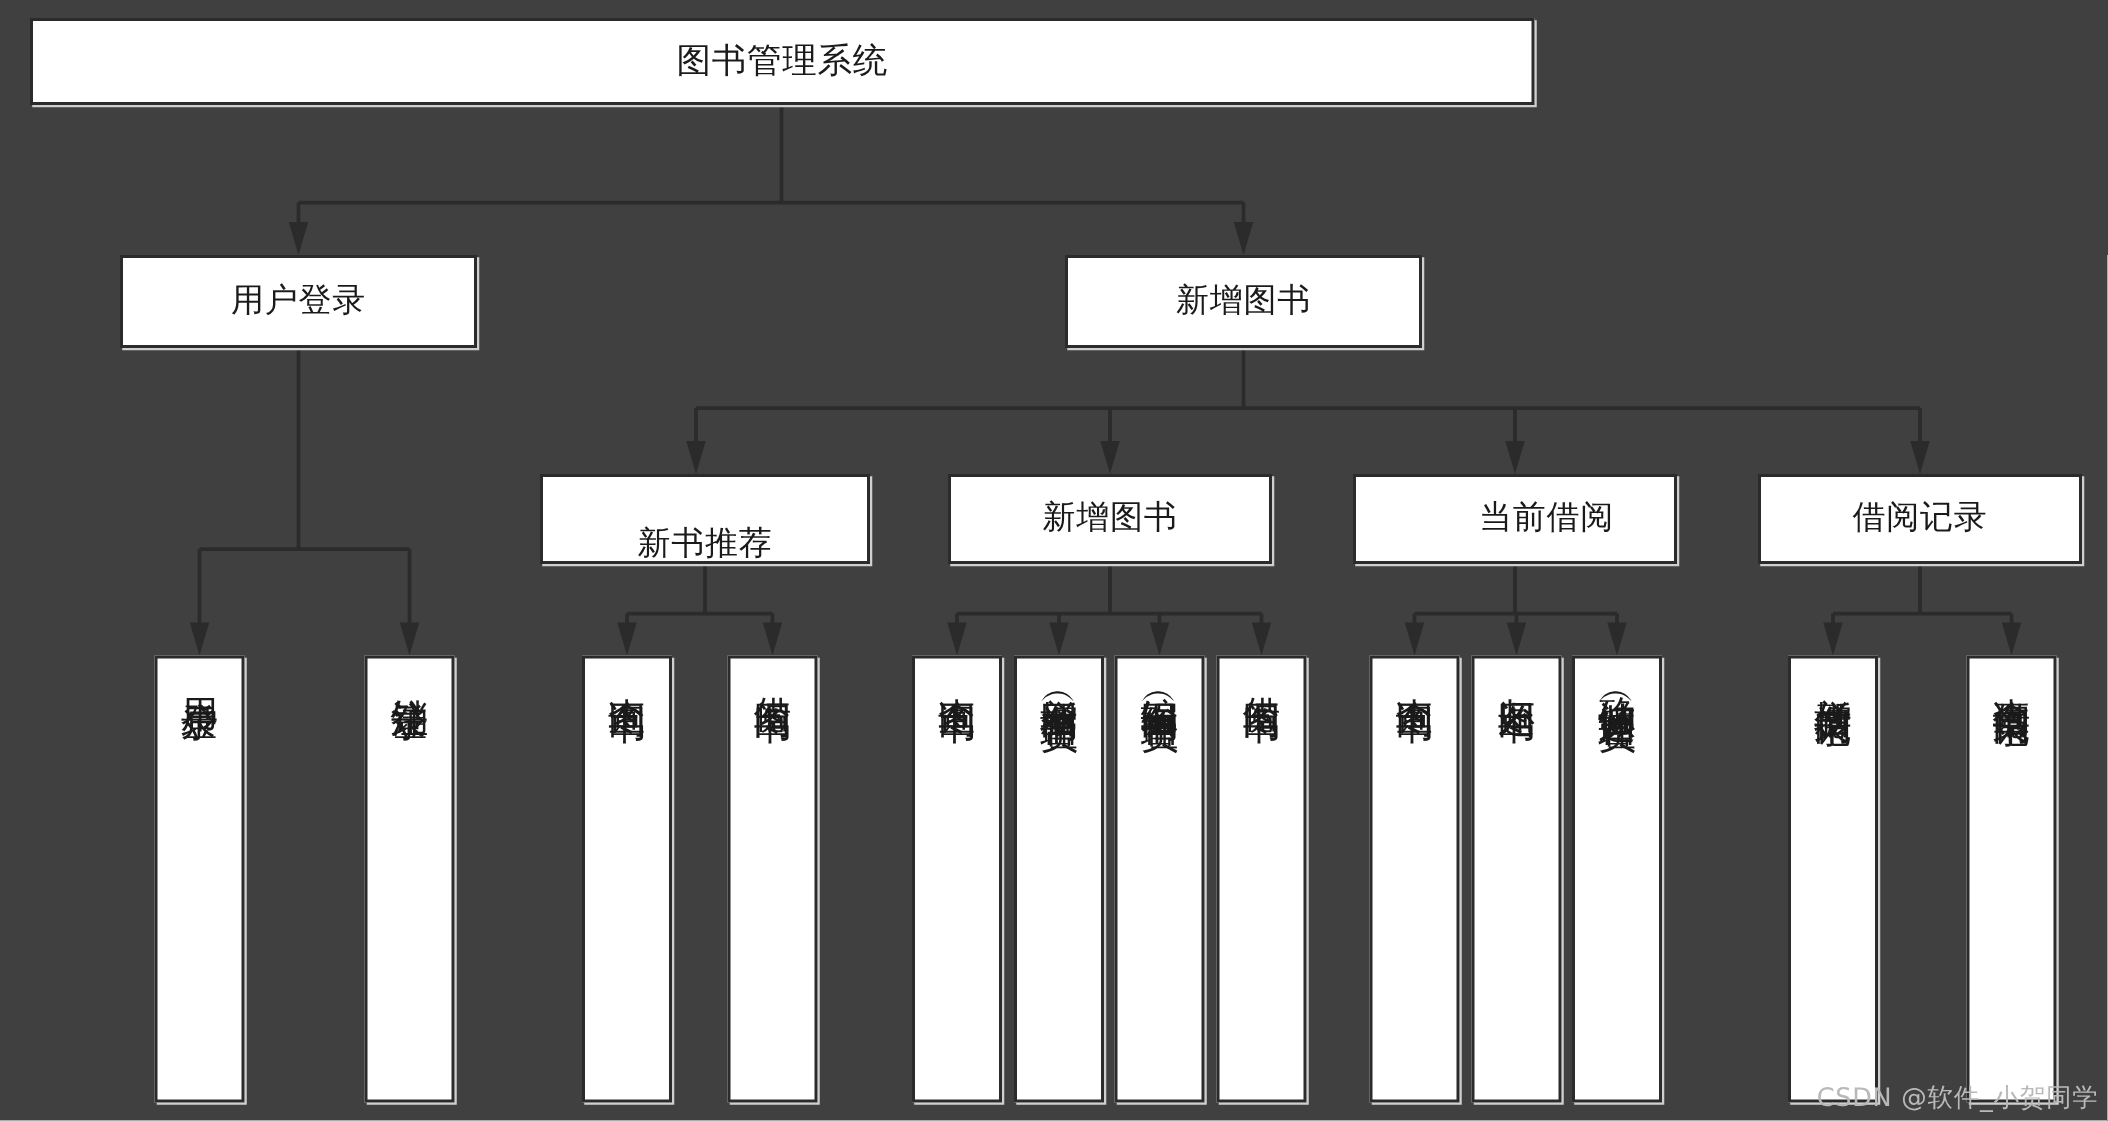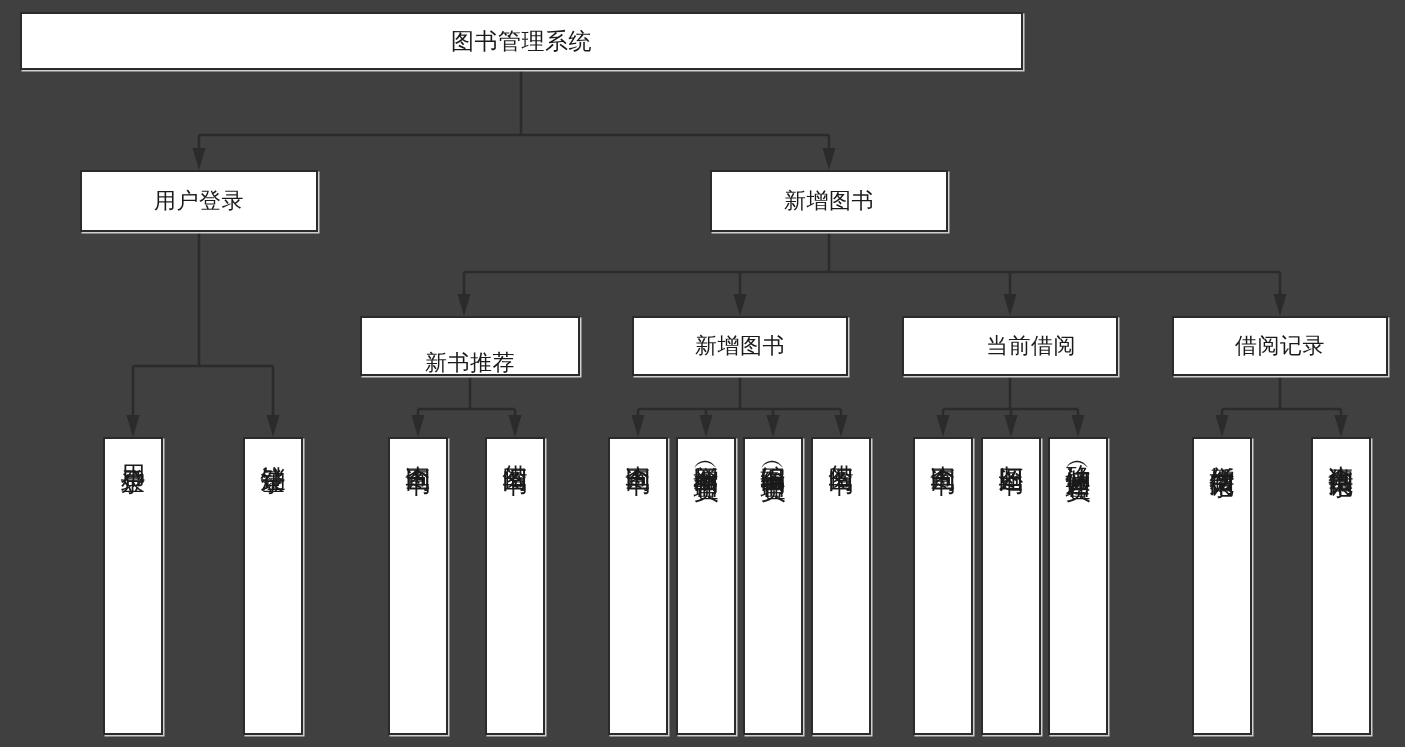--- a/index.html
+++ b/index.html
@@ -191,13 +191,14 @@
         <span class="node-label">确认归还（管理员）</span>
       </div>
       <div class="node vert leaf" style="left: 1192px; top: 437px; width: 60px; height: 298px;">
         <span class="node-label">新增借阅记录</span>
       </div>
       <div class="node vert leaf" style="left: 1311px; top: 437px; width: 60px; height: 298px;">
         <span class="node-label">查询借阅记录</span>
       </div>
     </div>
 
+  <div class="watermark">CSDN @软件_小贺同学</div>
 </div>
 
 </body></html>

